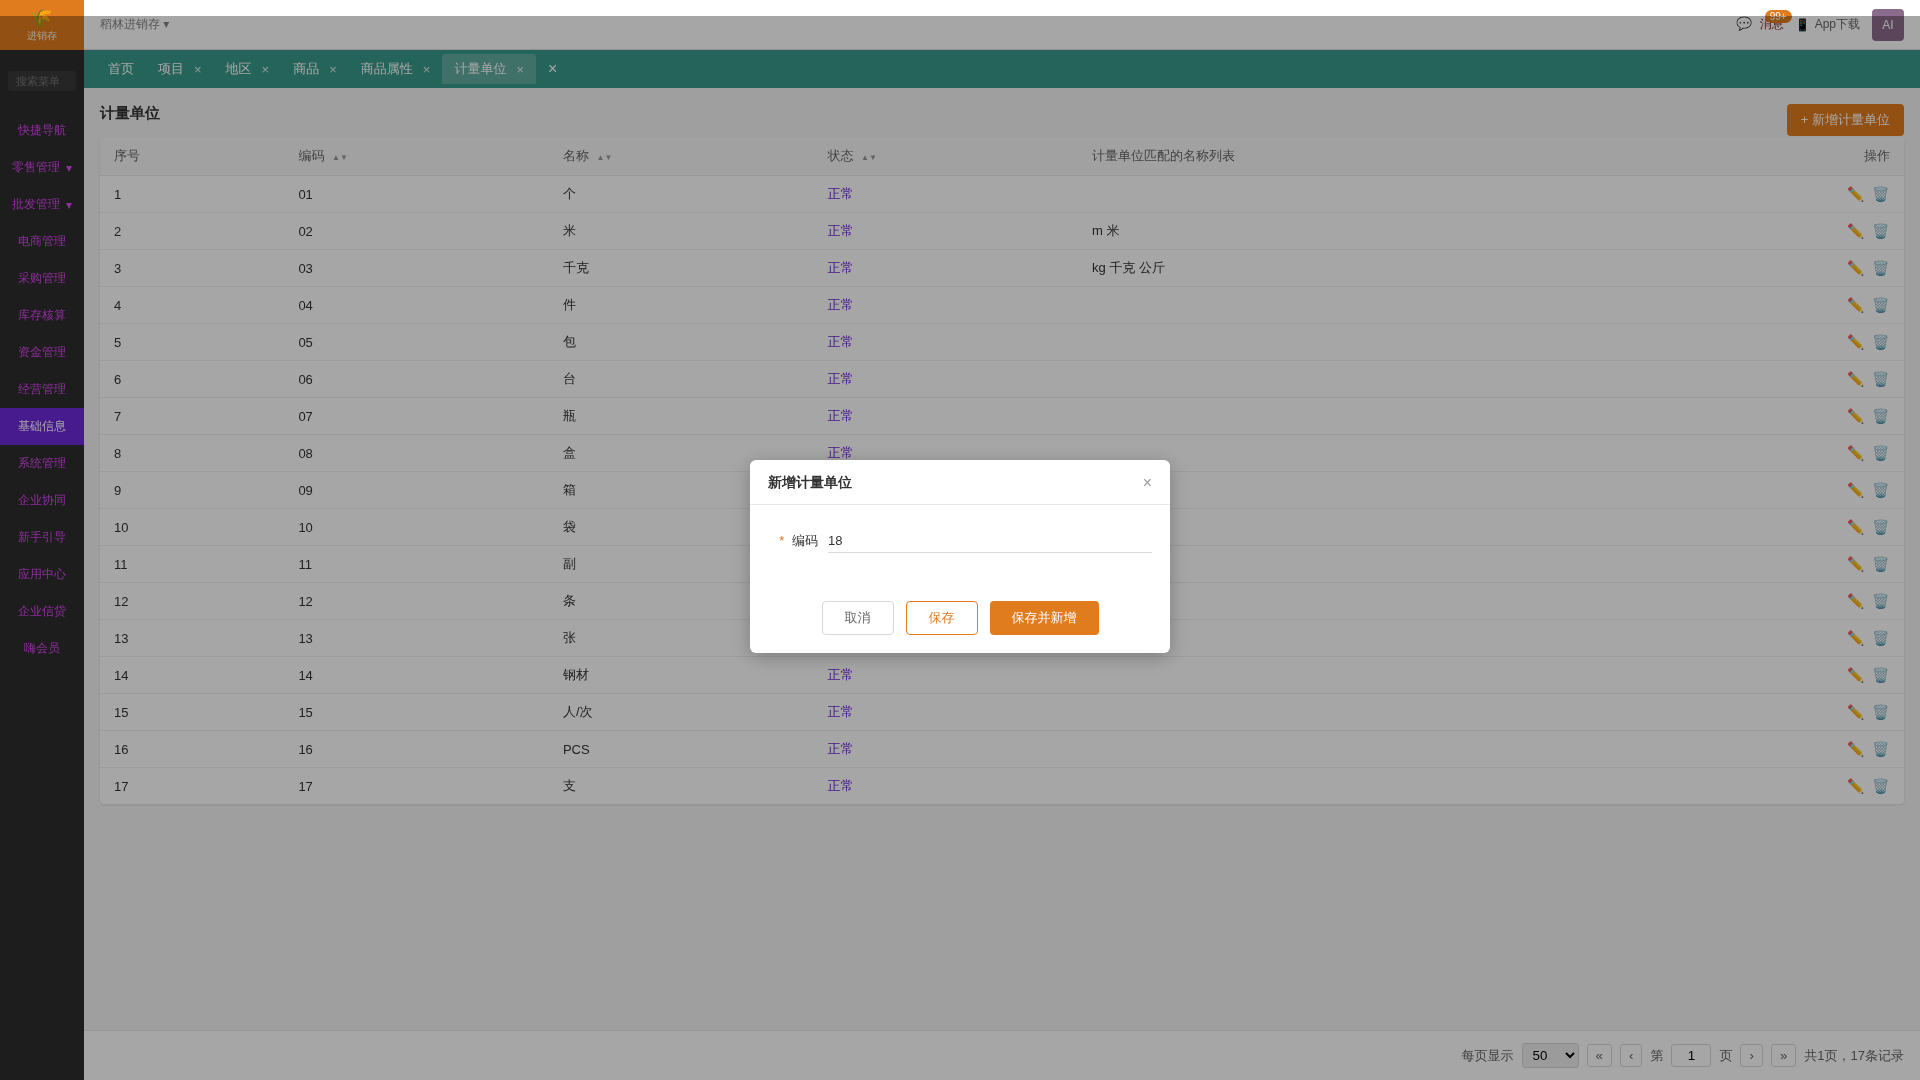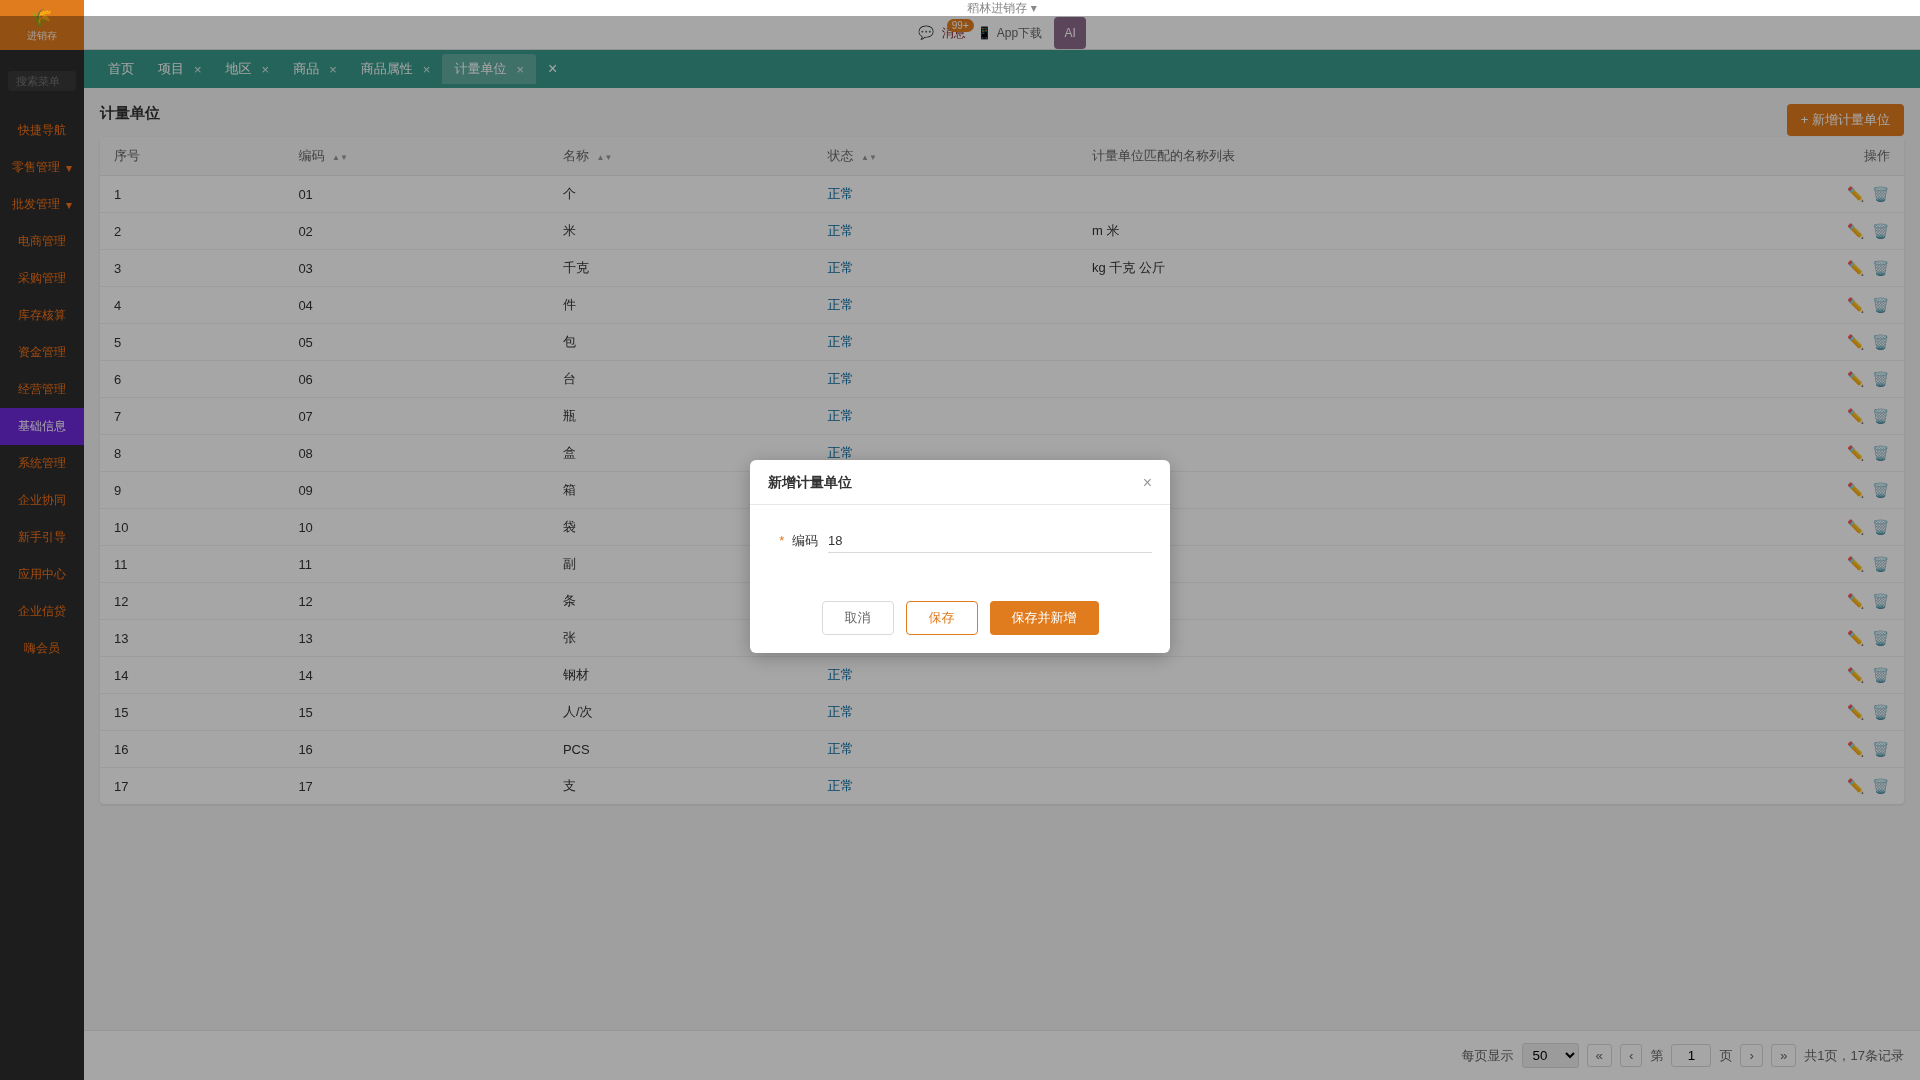--- a/index.html
+++ b/index.html
@@ -2,29 +2,29 @@
 <html><head>
   <meta charset="utf-8">
   <style>
     * { box-sizing: border-box; margin: 0; padding: 0; }
     body { font-family: "Microsoft YaHei", "PingFang SC", sans-serif; font-size: 13px; background: #f5f5f5; display: flex; height: 1080px; width: 1920px; overflow: hidden; }
 
     
     .sidebar { width: 84px; background: #2d2d2d; color: #ccc; display: flex; flex-direction: column; flex-shrink: 0; }
     .sidebar-logo { background: #e07b1e; padding: 10px; display: flex; align-items: center; justify-content: center; height: 50px; }
     .sidebar-search { padding: 8px; }
-    .sidebar-nav-item { padding: 10px 8px; text-align: center; cursor: pointer; font-size: 12px; color: #f97316; }
+    .sidebar-nav-item { padding: 10px 8px; text-align: center; cursor: pointer; font-size: 12px; color: #d946ef; }
     .sidebar-nav-item.active { background: #6d28d9; color: white; }
     .sidebar-nav-item.has-arrow { display: flex; align-items: center; justify-content: space-between; padding: 10px 12px; }
 
     
     .main { flex: 1; display: flex; flex-direction: column; overflow: hidden; }
 
     
-    .topbar { height: 50px; background: #fff; border-bottom: 1px solid #e0e0e0; display: flex; align-items: center; justify-content: space-between; padding: 0 16px; flex-shrink: 0; flex-direction: column; }
+    .topbar { height: 50px; background: #fff; border-bottom: 1px solid #e0e0e0; display: flex; align-items: center; justify-content: space-between; padding: 0 16px; flex-shrink: 0; }
     .topbar-left { display: flex; align-items: center; gap: 8px; }
     .topbar-right { display: flex; align-items: center; gap: 12px; }
     .topbar-badge { position: relative; display: inline-block; }
     .topbar-badge-count { background: #e07b1e; color: white; border-radius: 10px; padding: 1px 5px; font-size: 10px; position: absolute; top: -6px; right: -8px; }
     .topbar-app { font-size: 12px; color: #666; display: flex; align-items: center; gap: 4px; }
     .topbar-avatar { width: 32px; height: 32px; border-radius: 4px; background: #8B6B8B; display: flex; align-items: center; justify-content: center; color: white; font-size: 12px; }
 
     
     .tabs { background: #3a9a8a; display: flex; align-items: center; padding: 0 12px; height: 38px; flex-shrink: 0; }
     .tab { padding: 6px 12px; color: white; cursor: pointer; display: flex; align-items: center; gap: 6px; border-radius: 3px 3px 0 0; font-size: 13px; }
@@ -39,21 +39,21 @@
     .add-btn { position: absolute; top: 16px; right: 16px; background: #e07b1e; color: white; border: none; padding: 7px 14px; border-radius: 4px; cursor: pointer; font-size: 13px; }
 
     
     .table-wrapper { background: white; border-radius: 4px; overflow: hidden; box-shadow: 0 1px 3px rgba(0,0,0,0.1); }
     table { width: 100%; border-collapse: collapse; }
     thead tr { background: #f8f8f8; }
     th { padding: 10px 14px; text-align: left; color: #666; font-weight: normal; border-bottom: 1px solid #e8e8e8; font-size: 13px; white-space: nowrap; }
     th .sort-arrows { display: inline-flex; flex-direction: column; margin-left: 4px; font-size: 8px; color: #999; }
     td { padding: 9px 14px; border-bottom: 1px solid #f0f0f0; color: #333; font-size: 13px; }
     tr:last-child td { border-bottom: none; }
-    .status-normal { color: #0369a1; text-align: right; }
+    .status-normal { color: #6d28d9; text-align: right; }
     .action-icons { display: flex; gap: 8px; }
     .action-icon { color: #999; cursor: pointer; font-size: 14px; }
 
     
     .pagination { height: 50px; background: white; border-top: 1px solid #e8e8e8; display: flex; align-items: center; justify-content: flex-end; padding: 0 16px; gap: 8px; font-size: 13px; color: #666; flex-shrink: 0; }
     .pagination select { border: 1px solid #d9d9d9; padding: 3px 6px; border-radius: 3px; }
     .pagination-btn { border: 1px solid #d9d9d9; background: white; padding: 3px 8px; border-radius: 3px; cursor: pointer; color: #666; }
     .pagination-btn:disabled { color: #ccc; cursor: default; }
     .page-input { border: 1px solid #d9d9d9; width: 40px; text-align: center; padding: 3px; border-radius: 3px; }
 

